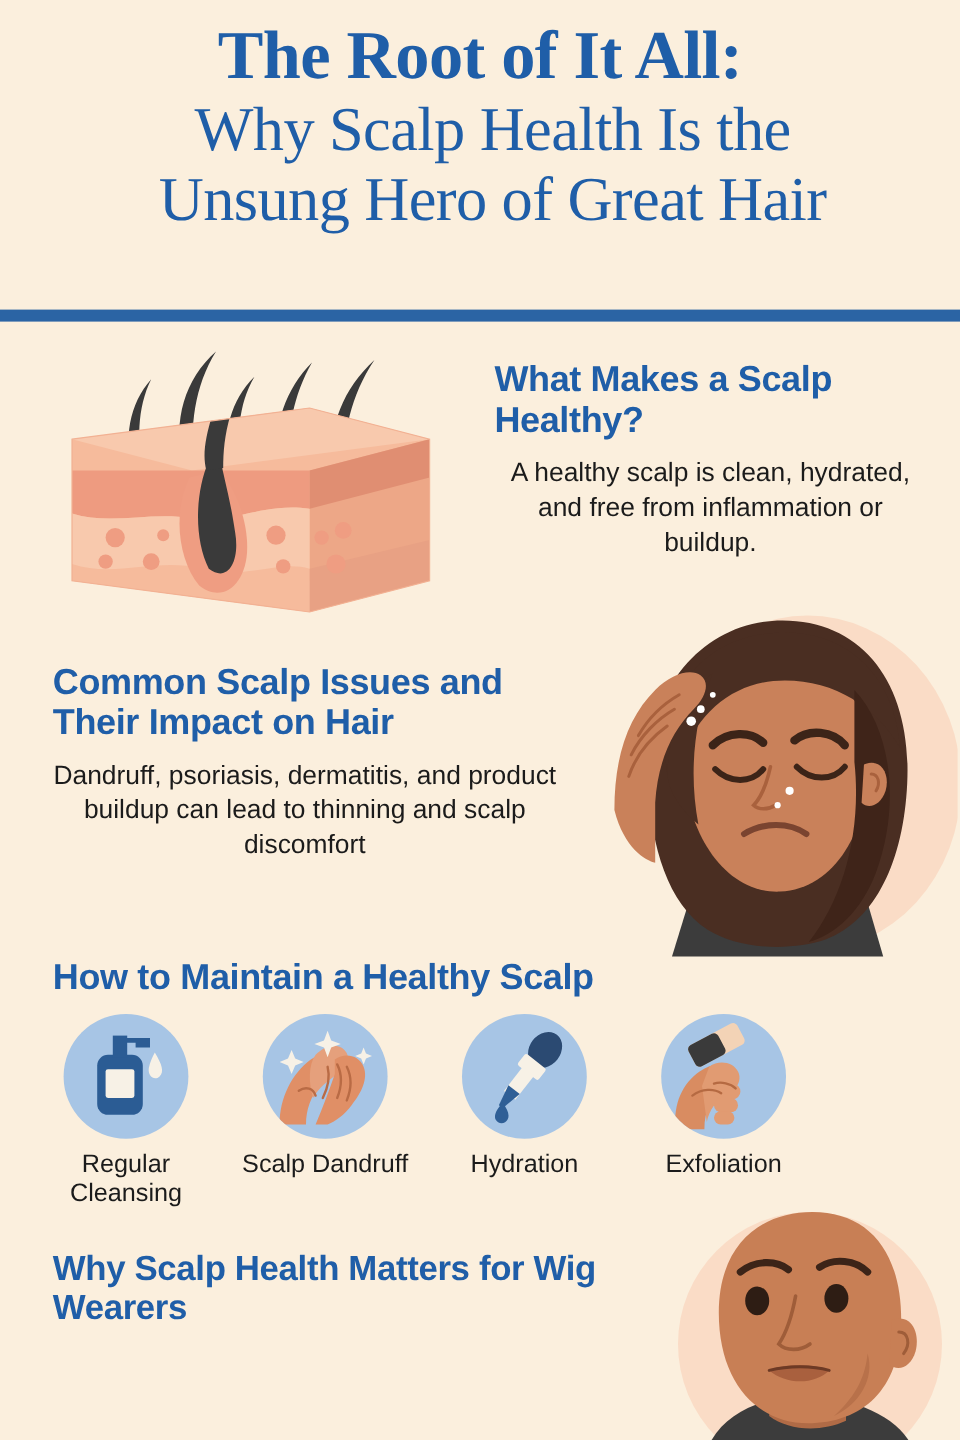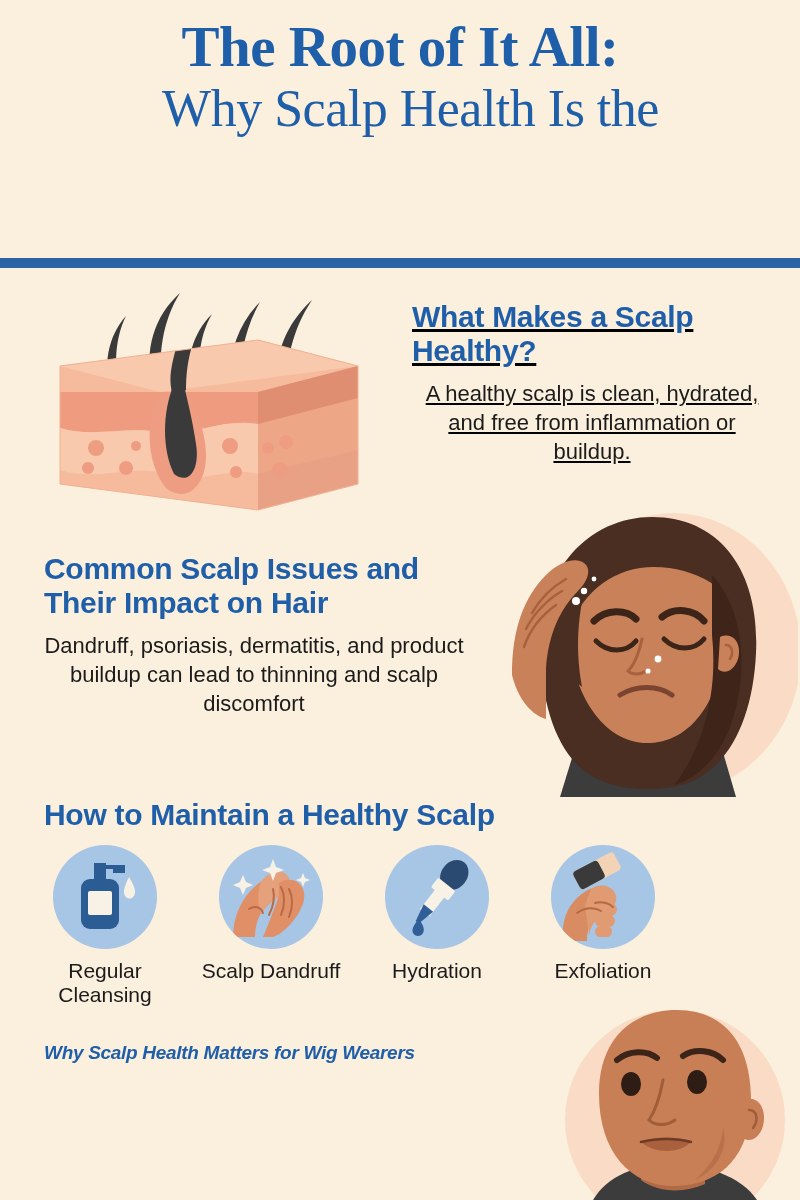--- a/index.html
+++ b/index.html
@@ -65,21 +65,20 @@
     left: 40px;
     top: 288px;
     width: 340px;
     height: 235px;
   }
   .sec1-text {
     position: absolute;
     left: 412px;
     top: 300px;
     width: 360px;
-    text-decoration: underline;
   }
 
   .heading {
     color: #1f5ea8;
     font-weight: bold;
     font-size: 30px;
     line-height: 1.12;
     margin: 0 0 12px 0;
     letter-spacing: -0.3px;
   }
@@ -142,22 +141,21 @@
   }
 
   
   .sec4-text {
     position: absolute;
     left: 44px;
     top: 1042px;
     width: 500px;
   }
   .sec4-heading {
-    font-size: 19px;
-    font-style: italic;
+    font-size: 29px;
   }
   .sec4-body {
     font-size: 21px;
     line-height: 1.34;
   }
   .sec4-art {
     position: absolute;
     left: 545px;
     top: 1008px;
     width: 255px;
@@ -166,20 +164,21 @@
   }
 </style>
 </head>
 <body>
 
 <div id="infographic">
 
   <div class="title-block">
     <div class="title-line title-line-1">The Root of It All:</div>
     <div class="title-line title-line-2">Why Scalp Health Is the</div>
+    <div class="title-line title-line-3">Unsung Hero of Great Hair</div>
   </div>
 
   <div class="divider"></div>
 
   <div class="sec1-art">
     <svg viewBox="0 0 340 235" width="340" height="235" xmlns="http://www.w3.org/2000/svg">
       <defs>
         <clipPath id="blockClip">
           <path d="M20 78 L218 52 L318 78 L318 196 L218 222 L20 196 Z"></path>
         </clipPath>

